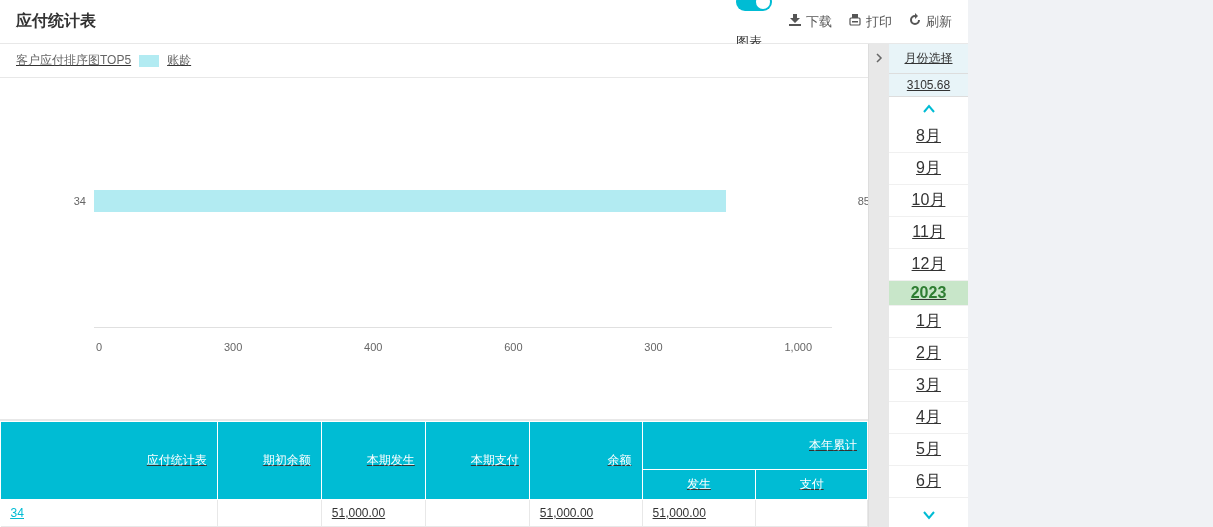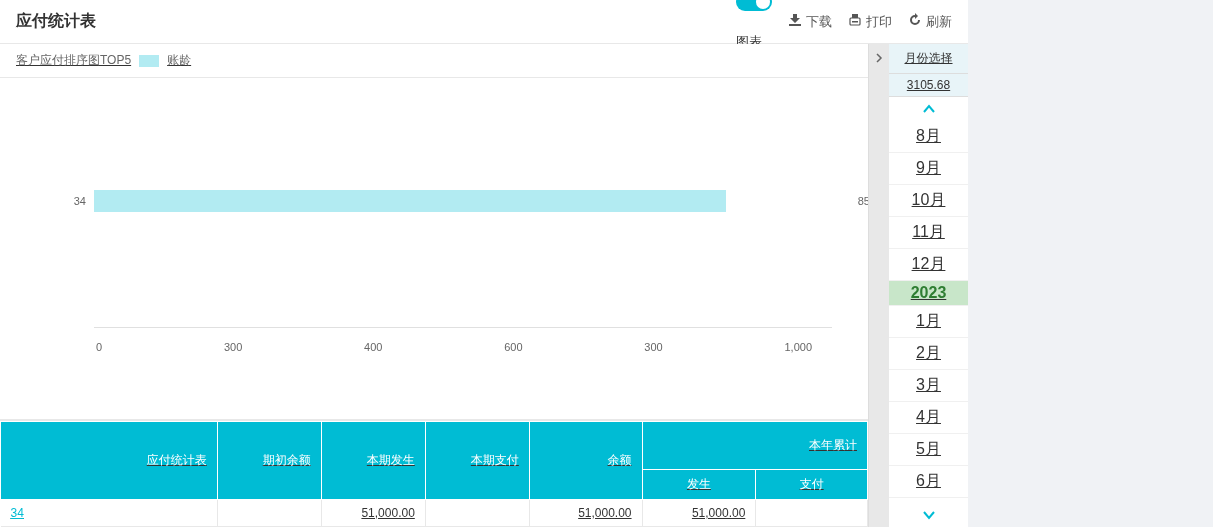--- a/index.html
+++ b/index.html
@@ -45,21 +45,21 @@
     
     .x-axis { position: absolute; bottom: 0; left: 40px; right: 20px; display: flex; justify-content: space-between; }
     .x-tick { font-size: 11px; color: #666; }
 
     
     .table-section { background: #fff; border-top: 2px solid #e8e8e8; }
     .table-container { overflow-x: auto; }
     table { width: 100%; border-collapse: collapse; font-size: 12px; }
     .table-header-row th { background: #00bcd4; color: #fff; padding: 15px 10px; text-align: right; border: 1px solid #fff; font-weight: normal; }
     .table-sub-header th { background: #00bcd4; color: #fff; padding: 6px 24px; text-align: center; border: 1px solid #fff; font-weight: normal; font-size: 12px; }
-    .table-data-row td { padding: 6px 10px; text-align: right; border-bottom: 1px solid #e8e8e8; border-right: 1px solid #e8e8e8; font-size: 12px; }
+    .table-data-row td { padding: 6px 10px; border-bottom: 1px solid #e8e8e8; border-right: 1px solid #e8e8e8; font-size: 12px; }
     .table-data-row td:first-child { text-align: left; }
     .link-text { color: #00bcd4; text-decoration: underline; cursor: pointer; }
 
     
     .right-sidebar { width: 80px; background: #fff; border-left: 1px solid #e8e8e8; display: flex; flex-direction: column; align-items: stretch; overflow: hidden; }
     .sidebar-header { background: #e8f4f8; padding: 6px 4px; text-align: center; font-size: 12px; color: #333; border-bottom: 1px solid #ddd; }
     .sidebar-year-label { background: #e8f4f8; padding: 4px; text-align: center; font-size: 12px; color: #333; border-bottom: 1px solid #ddd; }
     .sidebar-nav-btn { display: flex; justify-content: center; align-items: center; padding: 4px; cursor: pointer; }
     .sidebar-nav-btn svg { width: 16px; height: 16px; }
     .sidebar-months { flex: 1; overflow-y: auto; }

